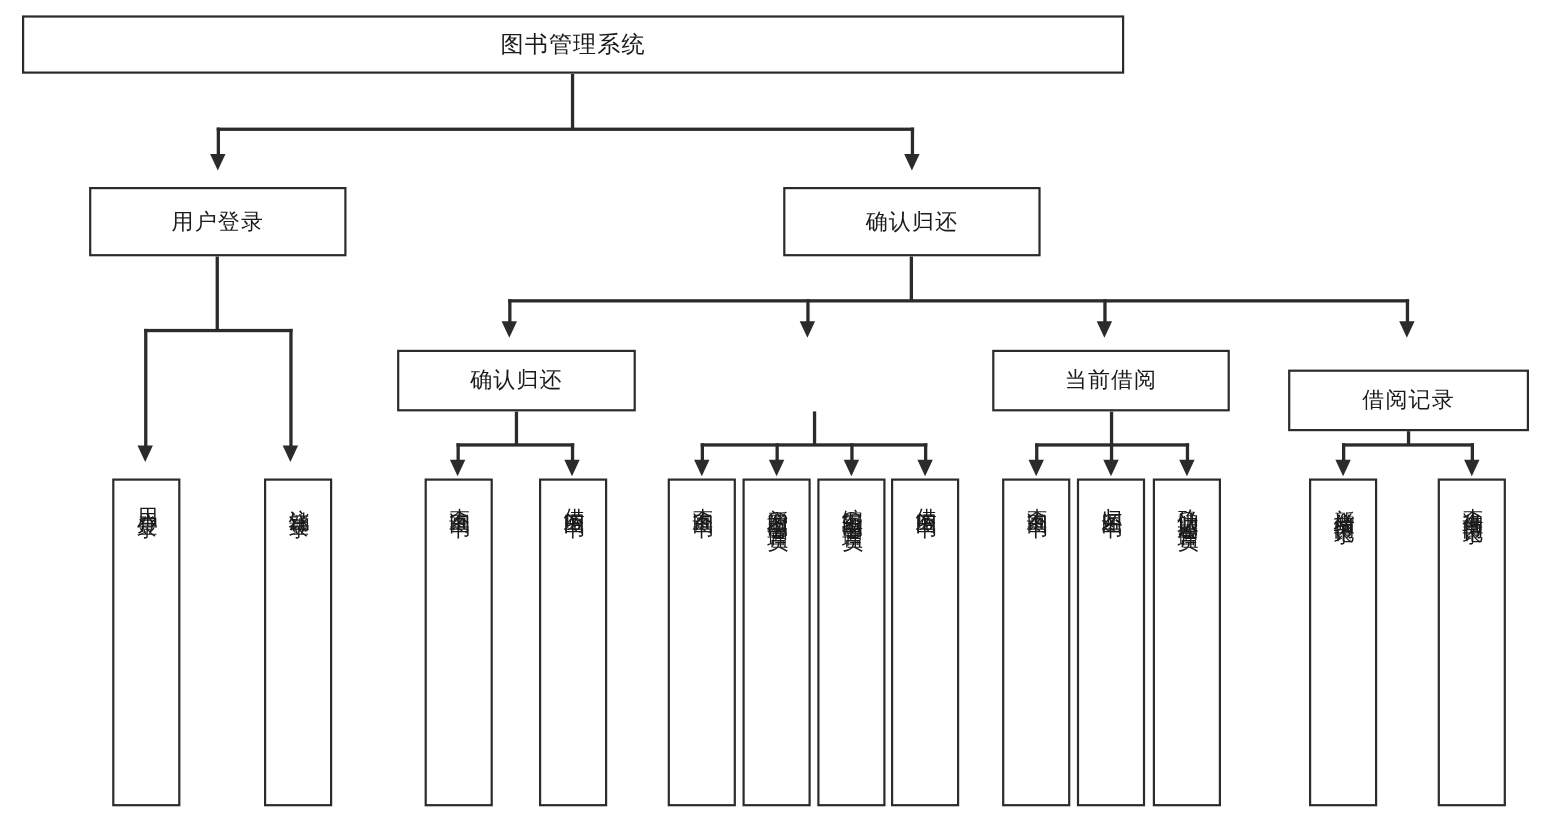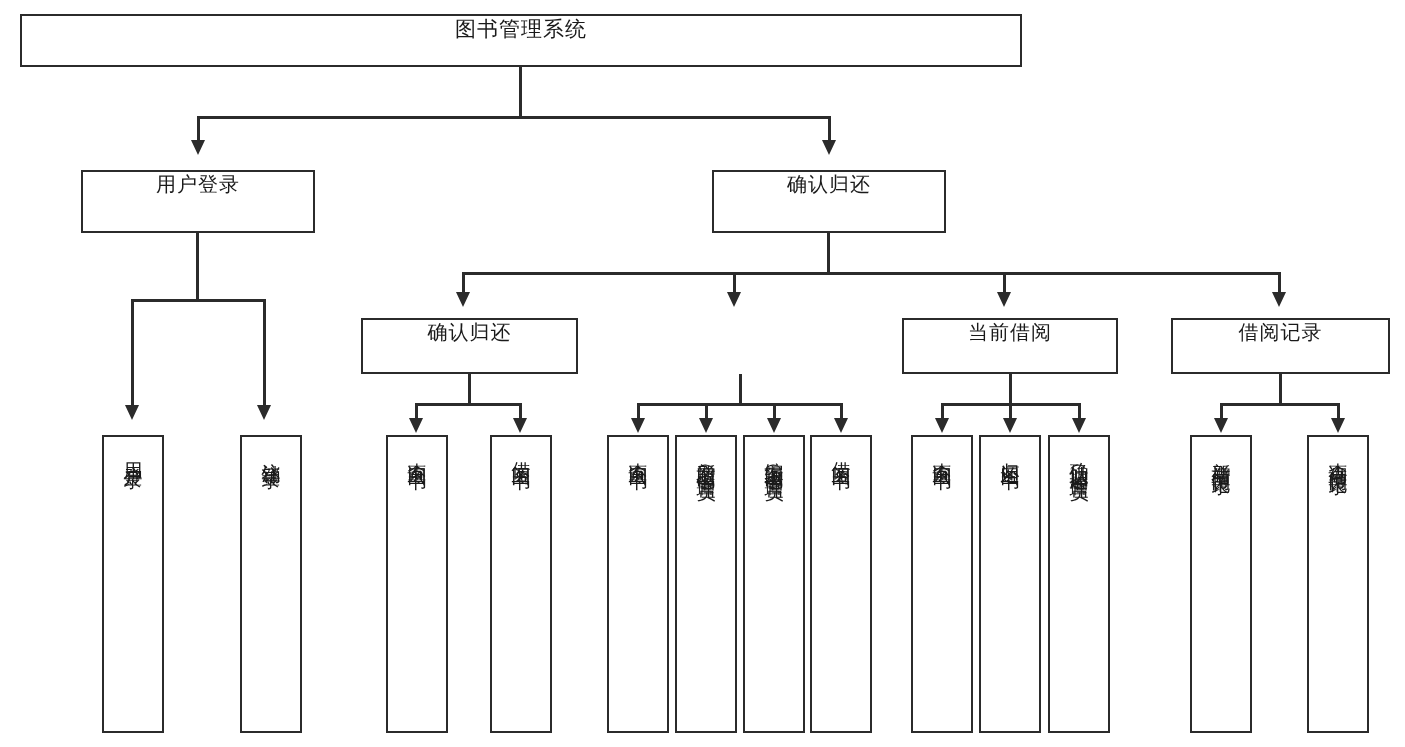--- a/index.html
+++ b/index.html
@@ -14,20 +14,21 @@
     background:#ffffff;
     overflow:hidden;
   }
   
   .node{
     position:absolute;
     box-sizing:border-box;
     background:#ffffff;
     border:2px solid #2b2b2b;
     display:flex;
+    align-items:center;
     justify-content:center;
     color:#1a1a1a;
   }
   .node .label{
     display:block;
     text-align:center;
     line-height:1.28;
   }
   .node.h .label{
     font-size:20px;
@@ -152,21 +153,21 @@
 
   <div class="node h" style="left:361px;top:318px;width:217px;height:56px;">
     <span class="label">确认归还</span>
   </div>
 
 
   <div class="node h" style="left:902px;top:318px;width:216px;height:56px;">
     <span class="label">当前借阅</span>
   </div>
 
-  <div class="node h" style="left:1171px;top:318px;width:219px;height:56px;">
+  <div class="node h" style="left:1171px;top:336px;width:219px;height:56px;">
     <span class="label">借阅记录</span>
   </div>
 
   <div class="node v" style="left:102px;top:435px;width:62px;height:298px;">
     <span class="label">用户登录</span>
   </div>
   <div class="node v" style="left:240px;top:435px;width:62px;height:298px;">
     <span class="label">注销登录</span>
   </div>
 

